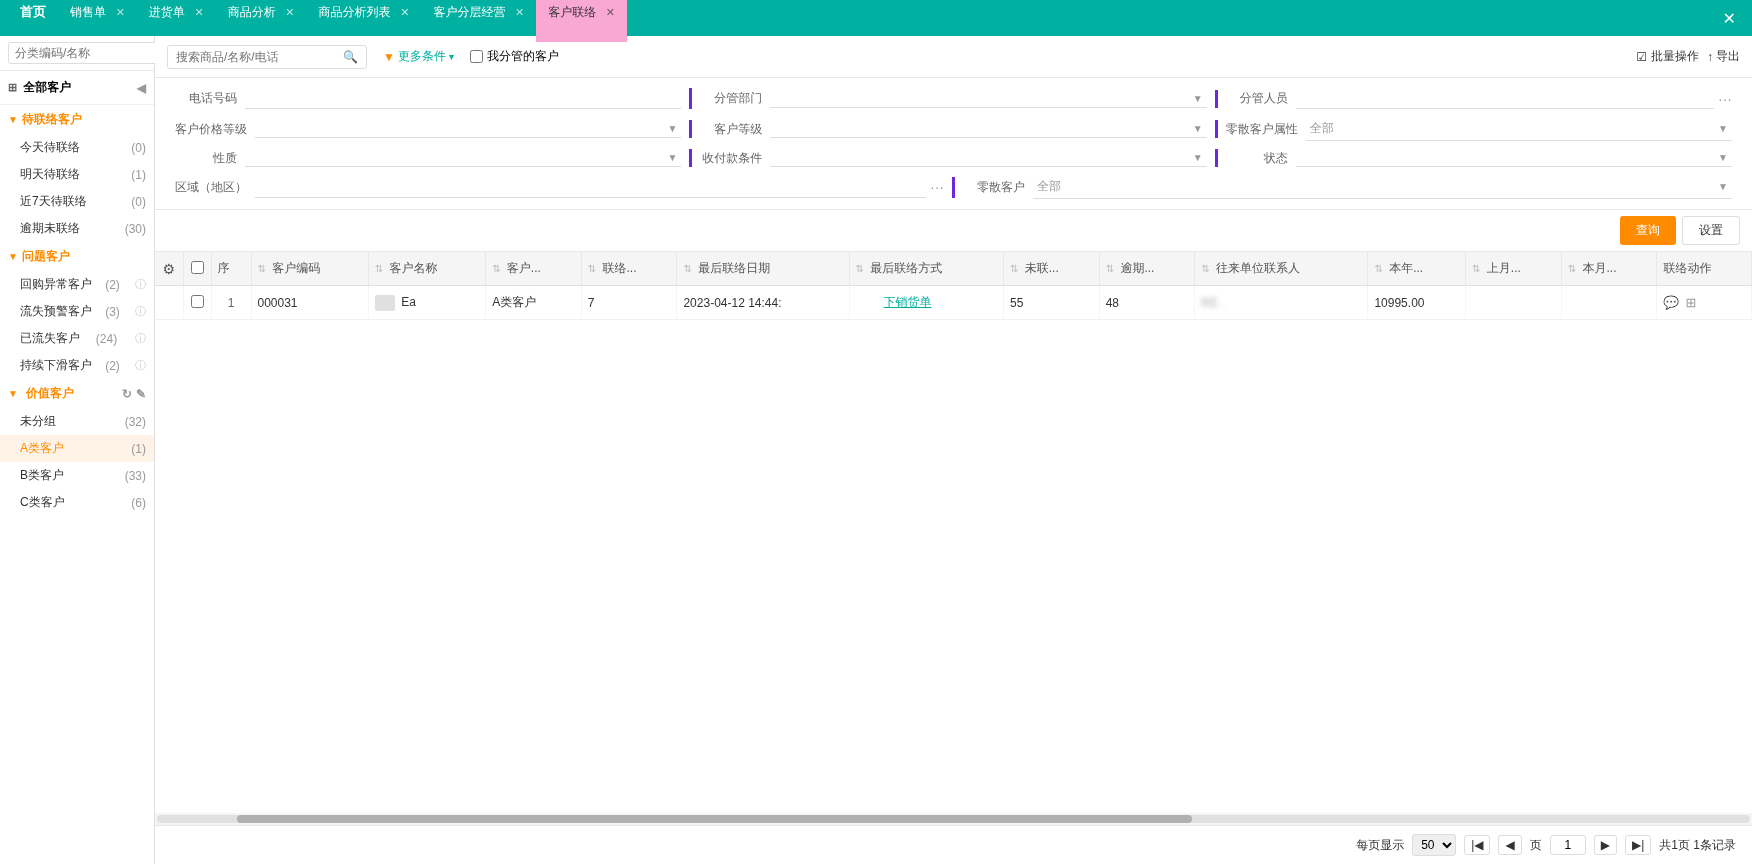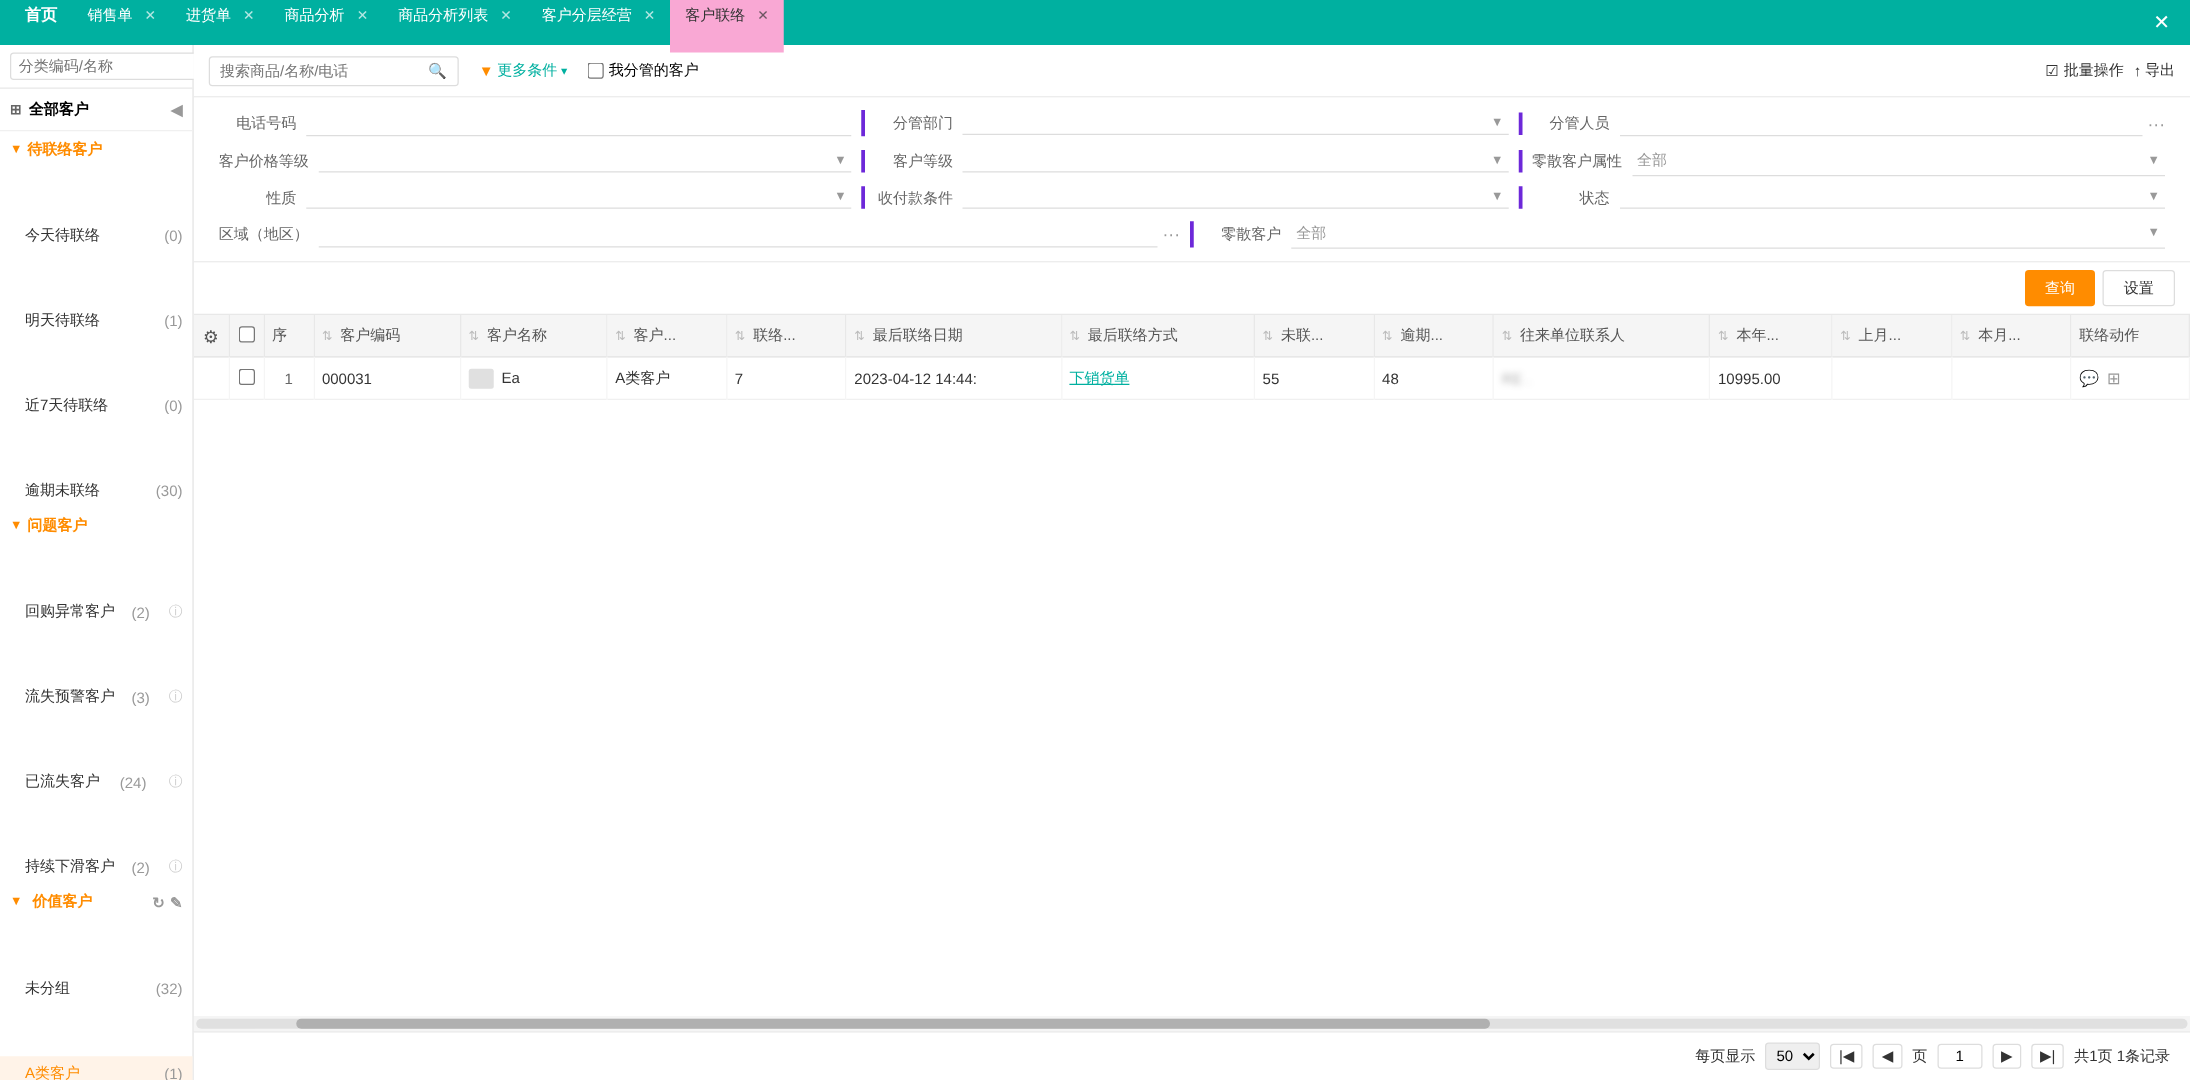--- a/index.html
+++ b/index.html
@@ -47,21 +47,21 @@
     .sidebar-header .grid-icon { margin-right: 6px; color: #666; font-size: 11px; }
     .sidebar-header .collapse-btn { margin-left: auto; color: #999; cursor: pointer; }
 
     .sidebar-section-title {
       padding: 6px 8px; color: #ff8c00; font-weight: bold; display: flex; align-items: center; cursor: pointer;
     }
     .sidebar-section-title .arrow { margin-right: 4px; font-size: 10px; }
 
     .sidebar-item {
       padding: 5px 8px 5px 20px; cursor: pointer; color: #333;
-      display: flex; align-items: center; justify-content: space-between; margin-top: 41px;
+      display: flex; align-items: center; justify-content: space-between;
     }
     .sidebar-item.active { background: #fff3e8; color: #ff8c00; }
     .sidebar-item .count { color: #999; }
     .sidebar-item .info-icon { color: #ccc; font-size: 11px; margin-left: 2px; }
 
     
     .content-area {
       flex: 1; display: flex; flex-direction: column; background: #f5f5f5; overflow: hidden;
     }
 
@@ -133,21 +133,21 @@
       background: #f5f5f5; border-bottom: 1px solid #e0e0e0;
     }
     thead th {
       padding: 8px 6px; text-align: left; font-weight: normal; color: #555;
       border-right: 1px solid #e8e8e8; white-space: nowrap; font-size: 12px;
       position: relative;
     }
     thead th .col-sort { color: #bbb; margin-right: 3px; font-size: 10px; }
     tbody tr { border-bottom: 1px solid #f0f0f0; }
     tbody td { padding: 8px 6px; color: #333; border-right: 1px solid #f5f5f5; font-size: 12px; }
-    .link-text { color: #00b0a0; cursor: pointer; text-decoration: underline; }
+    .link-text { color: #00b0a0; cursor: pointer; text-decoration: underline; margin-left: 28px; }
 
     
     .pagination {
       display: flex; align-items: center; justify-content: flex-end;
       padding: 8px 16px; background: white; border-top: 1px solid #e8e8e8;
       gap: 8px; color: #333;
     }
     .pagination select { border: 1px solid #ddd; border-radius: 3px; padding: 2px 4px; }
     .pagination .page-btn {
       border: 1px solid #ddd; background: white; padding: 2px 6px;

